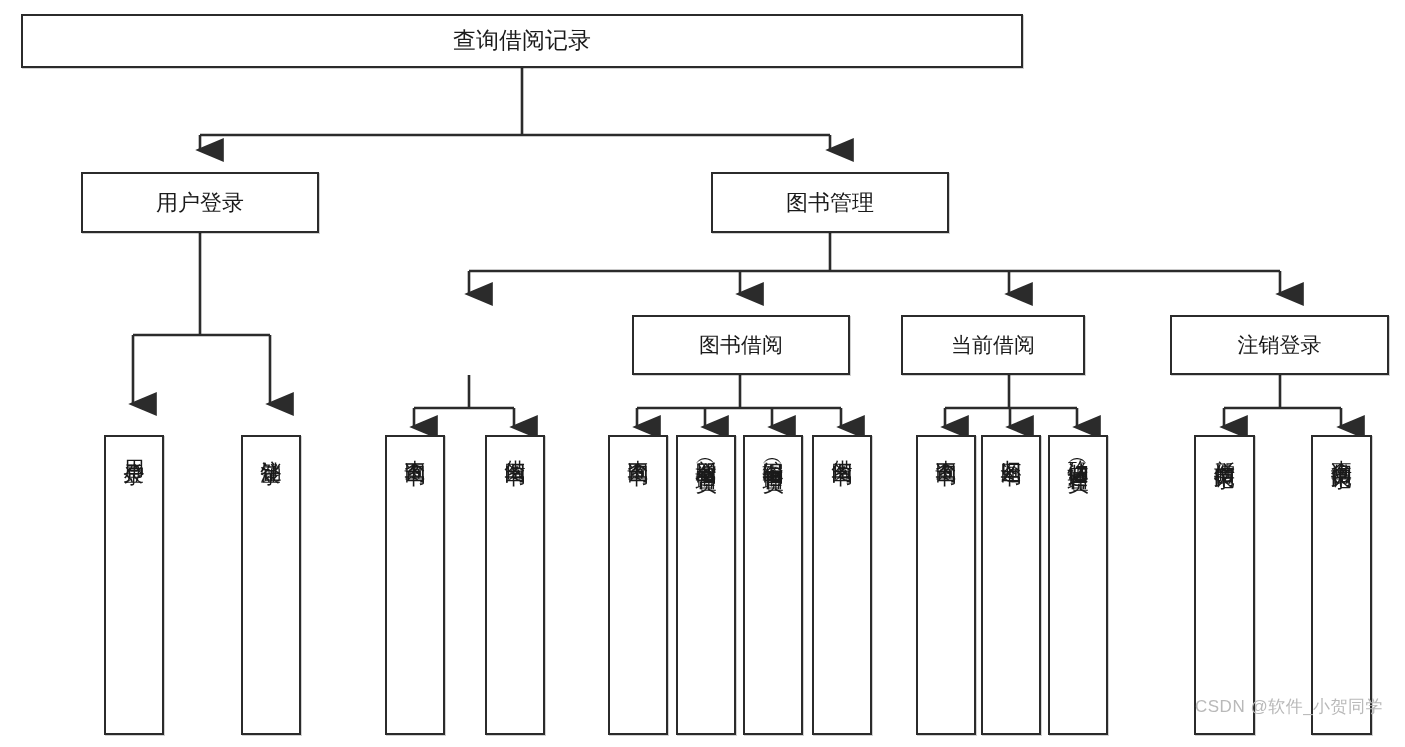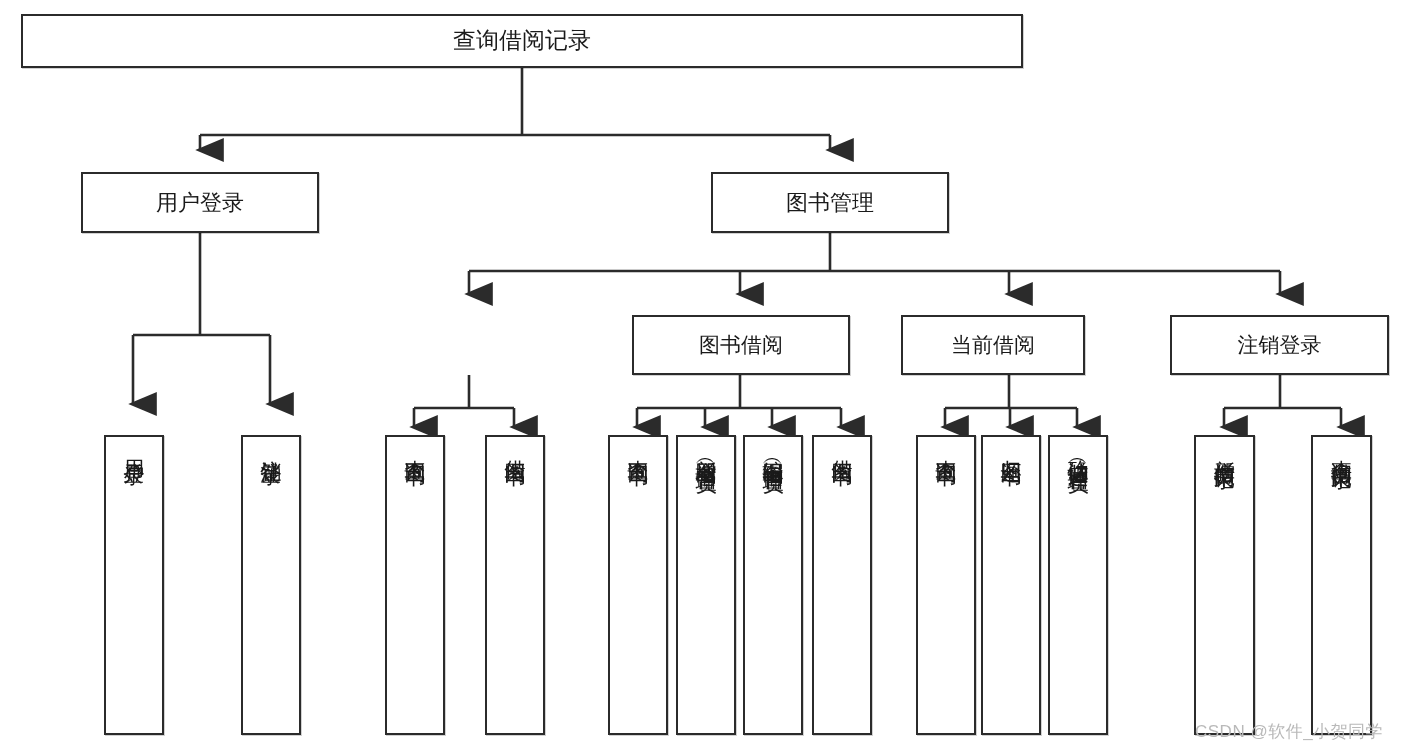--- a/index.html
+++ b/index.html
@@ -178,17 +178,17 @@
     <span class="label">确认归还（管理员）</span>
   </div>
 
   <div class="node node-leaf" style="left:1194px; top:435px; width:61px; height:300px;">
     <span class="label">新增借阅记录</span>
   </div>
   <div class="node node-leaf" style="left:1311px; top:435px; width:61px; height:300px;">
     <span class="label">查询借阅记录</span>
   </div>
 
-  <div class="watermark" style="left:1195px; top:695px;margin-top:25px;">
+  <div class="watermark" style="left:1195px; top:695px;">
     <span>CSDN @软件_小贺同学</span>
   </div>
 
 </div>
 
 </body></html>

